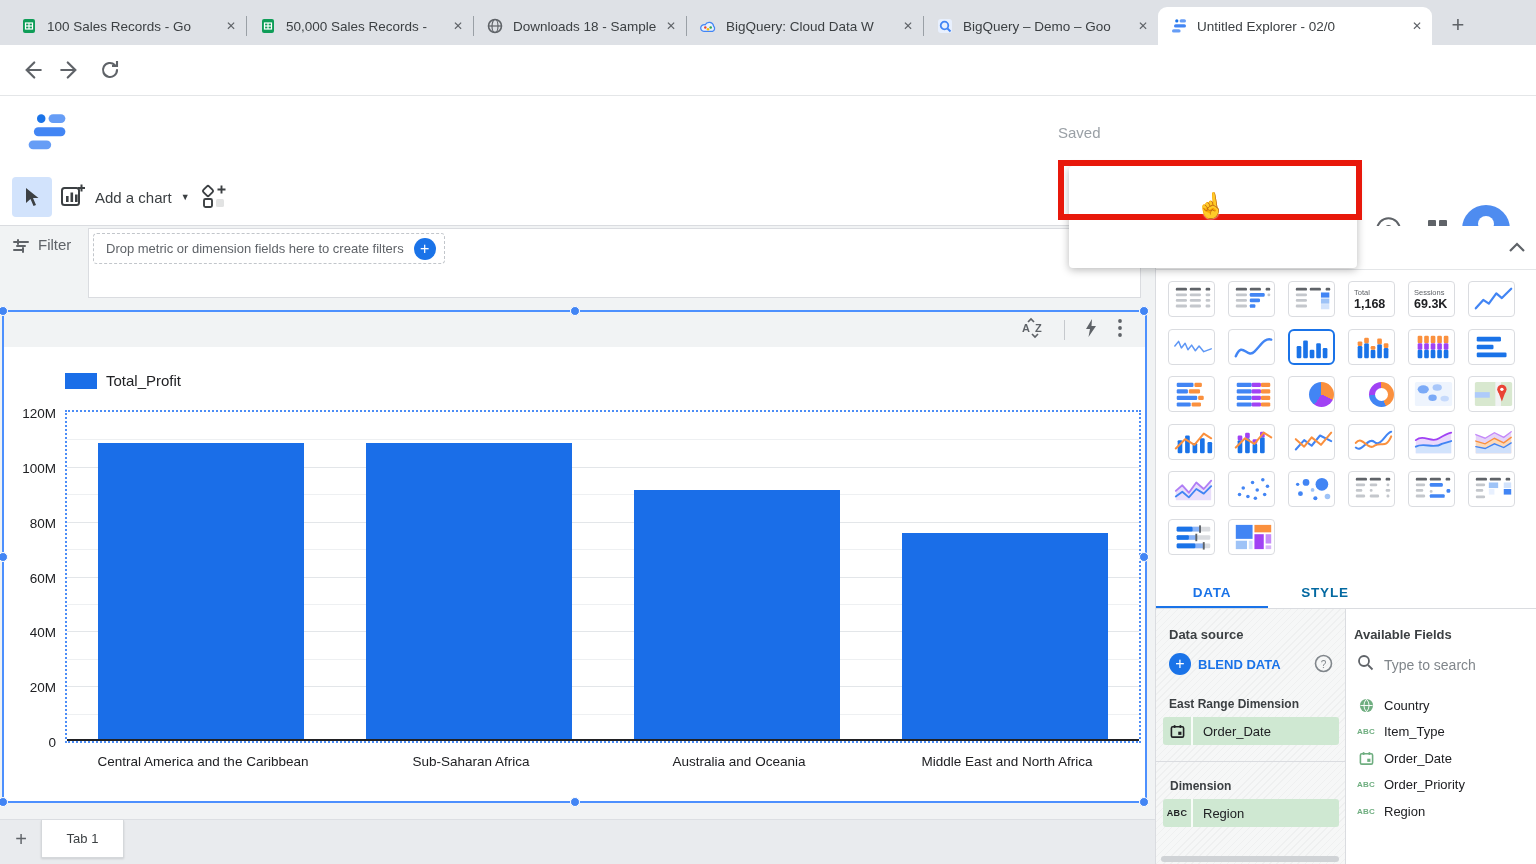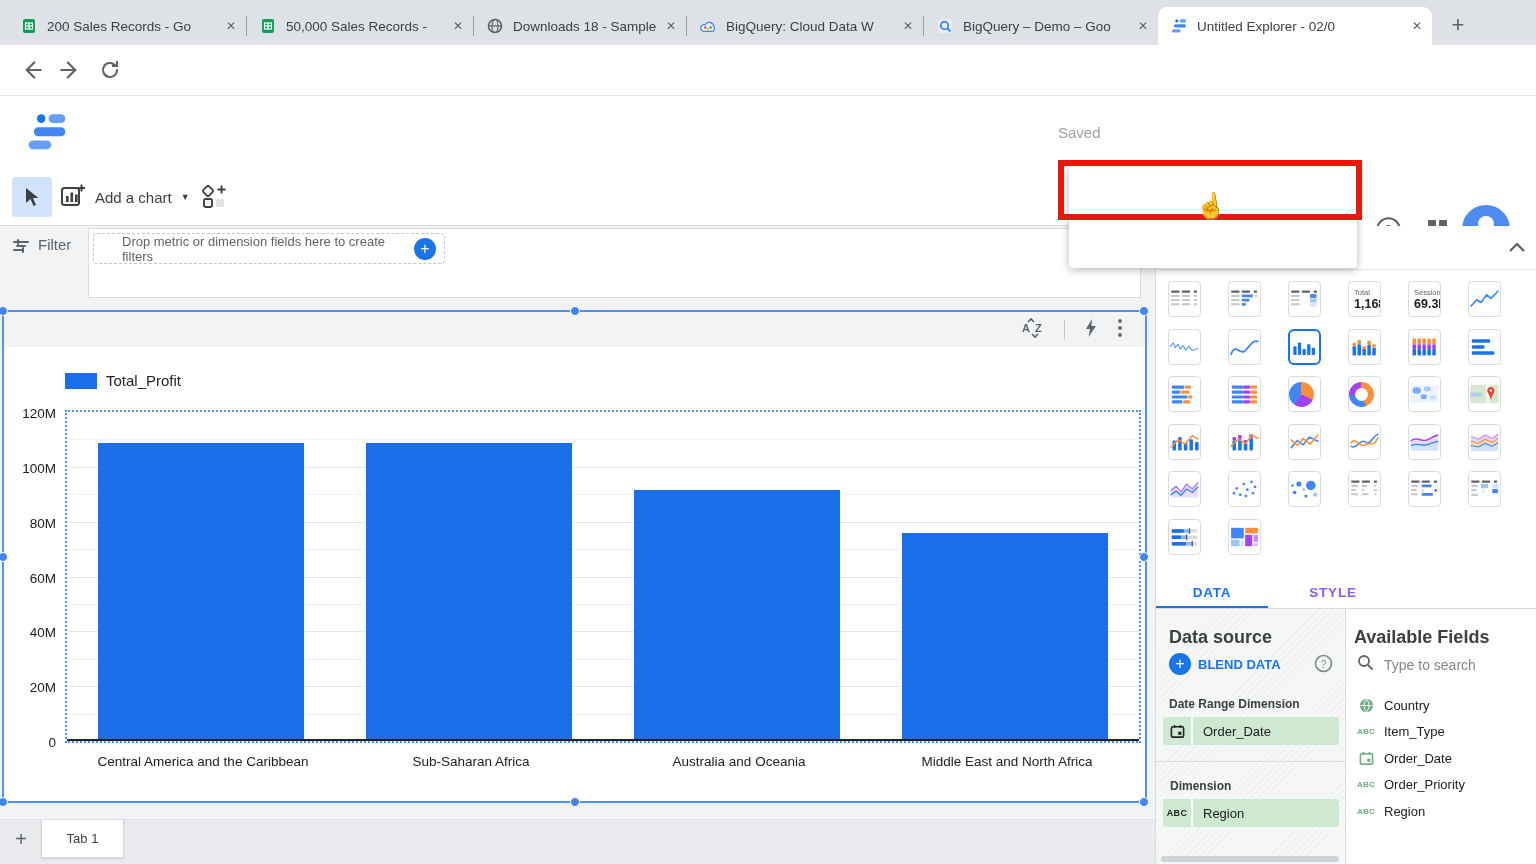--- a/index.html
+++ b/index.html
@@ -45,21 +45,21 @@
   .dstoolbar{position:absolute;left:0;top:168px;width:1260px;height:58px;background:#fff;border-bottom:1px solid #dadce0}
   .pointer-tool{position:absolute;left:12px;top:9px;width:40px;height:40px;background:#d2e3fc;border-radius:4px;
                 display:flex;align-items:center;justify-content:center}
   .addchart{position:absolute;left:60px;top:9px;height:40px;display:flex;align-items:center;gap:9px;color:#3c4043;font-size:15px}
 
   
   .canvas{position:absolute;left:0;top:226px;width:1155px;height:638px;background:#f1f3f4}
   .filterlbl{position:absolute;left:38px;top:10px;font-size:15px;color:#5f6368}
   .filterpanel{position:absolute;left:88px;top:2px;width:1053px;height:70px;background:#fff;border:1px solid #dadce0}
   .dropzone{position:absolute;left:4px;top:4px;width:352px;height:31px;border:1.6px dashed #c2c6cb;border-radius:4px;
-            display:flex;align-items:center;padding:0 8px 0 28px;font-size:13px;color:#5f6368;background:#fff}
+            display:flex;align-items:center;padding:0 8px 0 12px;font-size:13px;color:#5f6368;background:#fff}
   .pluscirc{width:22px;height:22px;border-radius:50%;background:#1a73e8;color:#fff;font-size:16px;line-height:21px;
             text-align:center;margin-left:10px;flex:0 0 auto}
 
   
   .chartcard{position:absolute;left:2px;top:84px;width:1145px;height:493px;background:#fff;border:2px solid #4d90fe}
   .charttools{position:absolute;left:0;top:0;width:100%;height:35px;background:#f1f3f4;display:flex;align-items:center;
               justify-content:flex-end;gap:18px;padding-right:22px}
   .legend{position:absolute;left:61px;top:60px;display:flex;align-items:center;gap:9px;font-size:15px;color:#202124}
   .lgsw{width:32px;height:16px;background:#1a6ee8}
   .plot{position:absolute;left:61px;top:98px;width:1076px;height:333px;border:2px dotted #4c8df6;background:#fff}
@@ -72,38 +72,38 @@
 
   
   .bottombar{position:absolute;left:0;top:593px;width:1155px;height:45px;background:#e9ebee;border-top:1px solid #dcdfe3}
   .sheettab{position:absolute;left:41px;top:0;width:83px;height:38px;background:#fff;border:1px solid #d5d8db;border-top:none;
             display:flex;align-items:center;justify-content:center;font-size:13px;color:#3c4043;box-shadow:0 1px 2px rgba(0,0,0,.12)}
   .addtab{position:absolute;left:8px;top:6px;width:26px;height:26px;color:#5f6368;font-size:20px;text-align:center;line-height:26px}
 
   
   .rpanel{position:absolute;left:1155px;top:226px;width:381px;height:638px;background:#fff;border-left:1px solid #dadce0}
   .phead{position:absolute;left:0;top:0;width:100%;height:44px;border-bottom:1px solid #e4e6e8}
-  .gcard{position:absolute;width:33px;height:36px;border:1px solid #dadce0;border-radius:4px;background:#fff;
-         display:flex;align-items:center;justify-content:flex-start;overflow:hidden}
+  .gcard{position:absolute;width:47px;height:36px;border:1px solid #dadce0;border-radius:4px;background:#fff;
+         display:flex;align-items:center;justify-content:flex-end;overflow:hidden}
   .gcard svg{display:block}
   .gsel{border:2px solid #1a73e8;border-radius:6px}
   .sc{display:flex;flex-direction:column;align-items:flex-start;width:100%;padding:2px 0 0 5px;line-height:1.15}
   .sc span{font-size:7.5px;color:#5f6368}
   .sc b{font-size:12.5px;color:#202124;font-weight:600}
   .pieic{width:25px;height:25px;border-radius:50%;background:conic-gradient(#fa903e 0 115deg,#a142f4 115deg 215deg,#4285f4 215deg 360deg)}
   .donutic{position:relative;background:conic-gradient(#fa903e 0 160deg,#4285f4 160deg 265deg,#a142f4 265deg 360deg)}
   .donutic i{position:absolute;inset:6px;background:#fff;border-radius:50%}
   .ptab{position:absolute;top:349px;height:34px;display:flex;align-items:center;justify-content:center;
         font-size:13.5px;letter-spacing:.8px;font-weight:bold}
   .ptabline{position:absolute;left:0;top:380px;width:112px;height:3px;background:#1a73e8}
   .ptabrow-border{position:absolute;left:0;top:382px;width:100%;height:1px;background:#dadce0}
   .leftcol{position:absolute;left:0;top:383px;width:190px;height:255px;background:#f6f7f7;border-right:1px solid #dadce0;
            background-image:repeating-linear-gradient(135deg,rgba(60,64,67,.04) 0 1px,transparent 1px 5px)}
   .rightcol{position:absolute;left:190px;top:383px;width:191px;height:255px;background:#fff}
-  .seclbl{position:absolute;font-size:18px;font-weight:bold;color:#3c4043}
+  .seclbl{position:absolute;font-size:13px;font-weight:bold;color:#3c4043}
   .chip{position:absolute;left:7px;width:176px;height:28px;background:#cfe8d2;border-radius:3px;display:flex;align-items:center}
   .chipicon{width:30px;height:100%;display:flex;align-items:center;justify-content:center;border-right:2px solid rgba(255,255,255,.85)}
   .chiptxt{font-size:13px;color:#202124;margin-left:10px}
   .frow{position:absolute;left:0;width:100%;height:20px;display:flex;align-items:center}
   .ficon{width:24px;margin-left:8px;display:flex;align-items:center;justify-content:center}
   .fname{font-size:13px;color:#202124;margin-left:6px}
   .fi-abc{font-size:8px;font-weight:bold;letter-spacing:.3px}
   .searchin{position:absolute;left:36px;top:44px;width:140px;height:24px;border:none;outline:none;background:transparent;
             font-size:14px;color:#202124;font-family:"Liberation Sans",sans-serif}
   .searchin::placeholder{color:#80868b}
@@ -126,21 +126,21 @@
     <div class="tabs" id="tabs">
         <div class="btab" style="width:238px">
           <span class="fav">
             <svg width="16" height="16">
               <rect x="2" y="1" width="12" height="14" rx="2" fill="#0f9d58"></rect>
               <rect x="4.5" y="5" width="7" height="6" fill="none" stroke="#fff" stroke-width="1.2"></rect>
               <line x1="4.5" y1="8" x2="11.5" y2="8" stroke="#fff" stroke-width="1.2"></line>
               <line x1="8" y1="5" x2="8" y2="11" stroke="#fff" stroke-width="1.2"></line>
             </svg>
           </span>
-          <span class="tlab">200 Sales Records - Go</span>
+          <span class="tlab">100 Sales Records - Go</span>
           <span class="tx">✕</span>
         </div>
         <span class="tdiv"></span>
         <div class="btab" style="width:226px">
           <span class="fav">
             <svg width="16" height="16">
               <rect x="2" y="1" width="12" height="14" rx="2" fill="#0f9d58"></rect>
               <rect x="4.5" y="5" width="7" height="6" fill="none" stroke="#fff" stroke-width="1.2"></rect>
               <line x1="4.5" y1="8" x2="11.5" y2="8" stroke="#fff" stroke-width="1.2"></line>
               <line x1="8" y1="5" x2="8" y2="11" stroke="#fff" stroke-width="1.2"></line>
@@ -753,36 +753,36 @@
             <rect x="23" y="3" width="18" height="8" rx="0" fill="#fa903e"></rect>
             <rect x="3" y="20" width="12" height="9" rx="0" fill="#9ec3f7"></rect>
             <rect x="17" y="20" width="4" height="9" rx="0" fill="#d2e3fc"></rect>
             <rect x="23" y="13" width="10" height="16" rx="0" fill="#a142f4"></rect>
             <rect x="35" y="13" width="6" height="10" rx="0" fill="#c58af9"></rect>
             <rect x="35" y="25" width="6" height="4" rx="0" fill="#d7b3f8"></rect>
           </svg>
         </div>
       </div>
     <div class="ptab" style="left:0;width:112px;color:#1a73e8">DATA</div>
-    <div class="ptab" style="left:112px;width:130px;color:#8b5cf6">STYLE</div>
+    <div class="ptab" style="left:104px;width:130px;color:#0369a1">STYLE</div>
     <div class="ptabline"></div>
     <div class="ptabrow-border"></div>
 
     <div class="leftcol">
       <span class="seclbl" style="left:13px;top:18px">Data source</span>
       <span class="abs" style="left:13px;top:44px">
         <span style="display:flex;width:22px;height:22px;border-radius:50%;background:#1a73e8;color:#fff;font-size:16px;align-items:center;justify-content:center">+</span>
         </span>
       <span class="abs" style="left:42px;top:48px;font-size:13px;font-weight:bold;color:#1a73e8">BLEND DATA</span>
       <span class="abs" style="left:158px;top:45px">
         <svg width="19" height="19" viewBox="0 0 19 19">
             <circle cx="9.5" cy="9.5" r="8" fill="none" stroke="#80868b" stroke-width="1.6"></circle>
             <text x="9.5" y="13.5" font-size="10" fill="#80868b" text-anchor="middle" font-family="Liberation Sans">?</text>
           </svg></span>
-      <span class="seclbl" style="left:13px;top:88px;font-size:12px">Date Range Dimension</span>
+      <span class="seclbl" style="left:13px;top:88px;font-size:12px">East Range Dimension</span>
       <div class="chip" style="top:108px">
         <span class="chipicon" id="chip1i">
             <svg width="15" height="15" viewBox="0 0 16 16">
               <rect x="1.5" y="3" width="13" height="11" rx="1.5" fill="none" stroke="#202124" stroke-width="1.7"></rect>
               <rect x="4" y="1.2" width="1.8" height="3" fill="#202124"></rect>
               <rect x="10.2" y="1.2" width="1.8" height="3" fill="#202124"></rect>
               <rect x="8.8" y="8.2" width="3.4" height="3.4" fill="#202124"></rect>
             </svg>
           </span>
         <span class="chiptxt">Order_Date</span>

